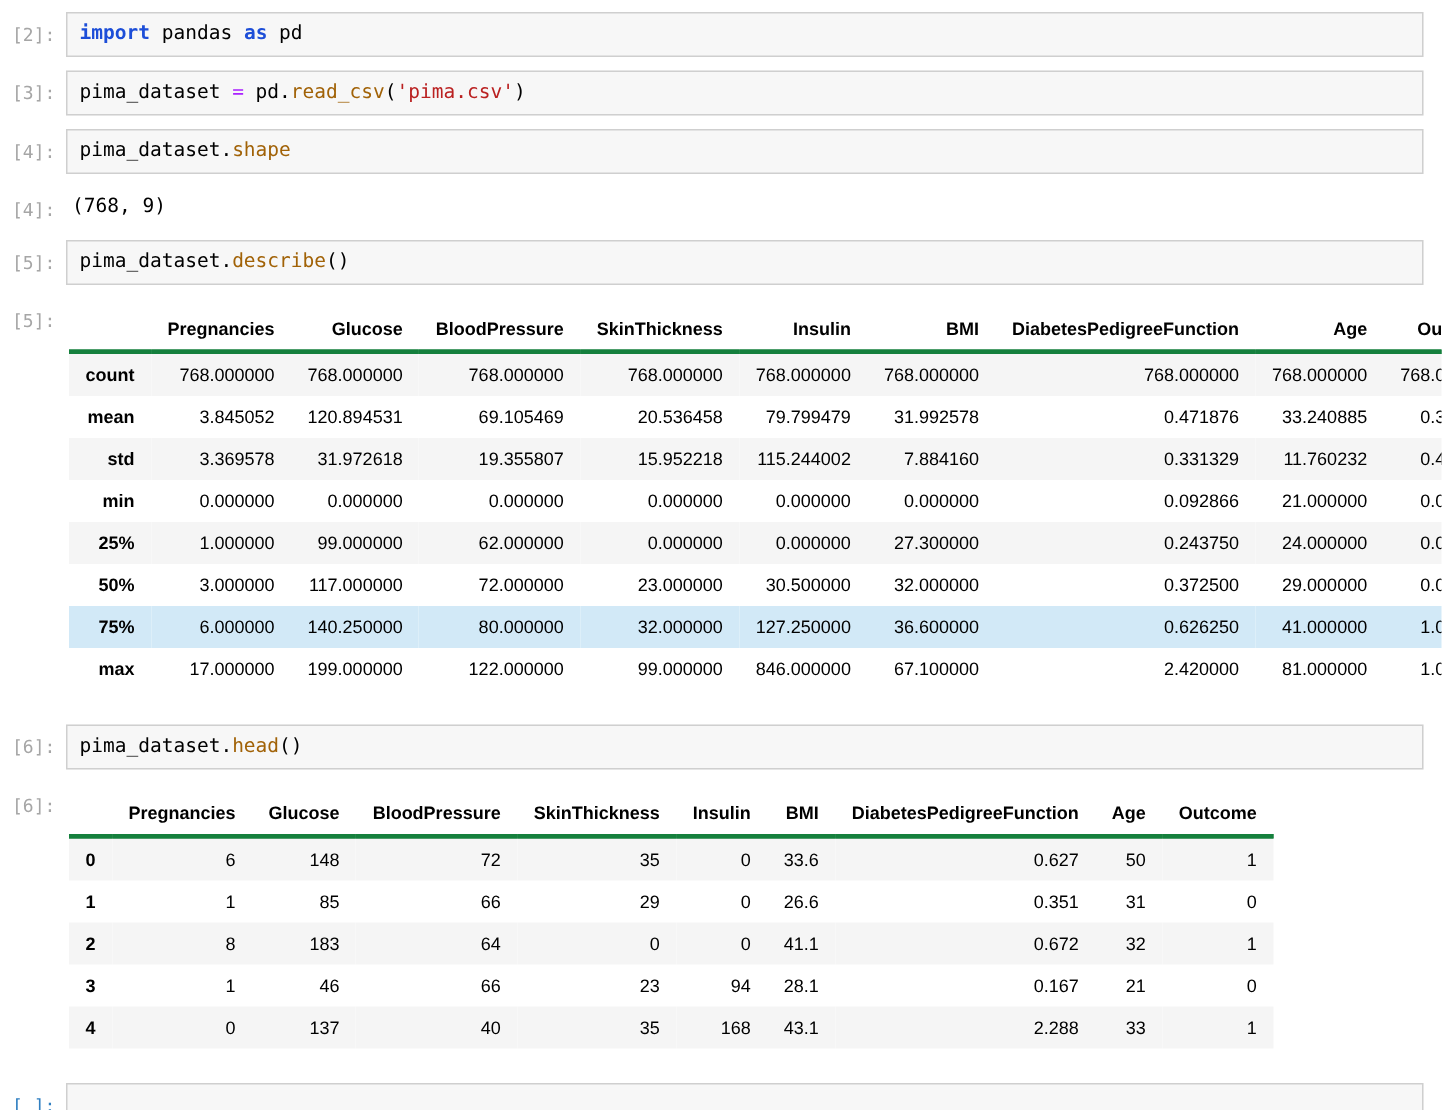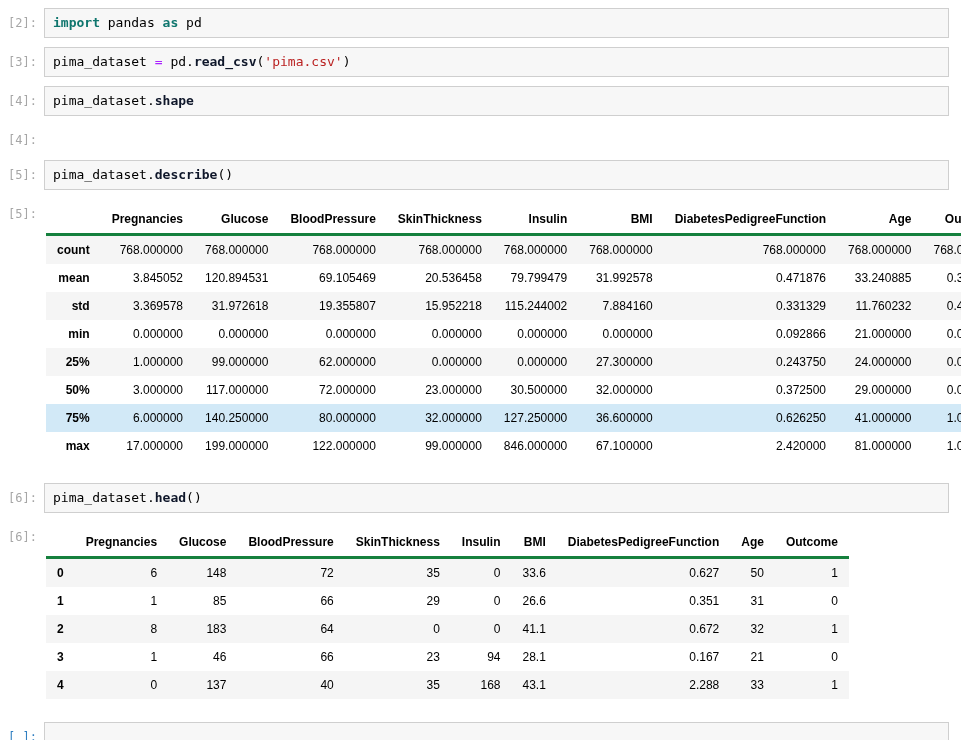--- a/index.html
+++ b/index.html
@@ -40,23 +40,23 @@
     padding: 6px 8px;
   }
   pre.code {
     margin: 0;
     font-family: "DejaVu Sans Mono", monospace;
     font-size: 13px;
     line-height: 16px;
     color: #000000;
     white-space: pre;
   }
-  .tok-kw  { color: #0f766e; font-weight: bold; }
+  .tok-kw  { color: #1d4ed8; font-weight: bold; }
   .tok-str { color: #ba2121; }
-  .tok-fn  { color: #0f172a; font-weight: bold; }
+  .tok-fn  { color: #a16207; }
   .tok-op  { color: #aa22ff; }
   .tok-pl  { color: #000000; }
   pre.text-output {
     margin: 5px 0 0 4px;
     font-family: "DejaVu Sans Mono", monospace;
     font-size: 13px;
     color: #000000;
   }
   table.dataframe {
     border-collapse: collapse;
@@ -103,20 +103,23 @@
     <div class="cell-row">
       <div class="prompt">[4]:</div>
       <div class="cell-body">
         <div class="code-box">
           <pre class="code"><span class="tok-pl">pima_dataset.</span><span class="tok-fn">shape</span></pre>
         </div>
       </div>
     </div>
     <div class="cell-row output-row">
       <div class="prompt">[4]:</div>
+      <div class="cell-body">
+        <pre class="text-output">(768, 9)</pre>
+      </div>
     </div>
     <div class="cell-row">
       <div class="prompt">[5]:</div>
       <div class="cell-body">
         <div class="code-box">
           <pre class="code"><span class="tok-pl">pima_dataset.</span><span class="tok-fn">describe</span><span class="tok-pl">()</span></pre>
         </div>
       </div>
     </div>
     <div class="cell-row output-row">

